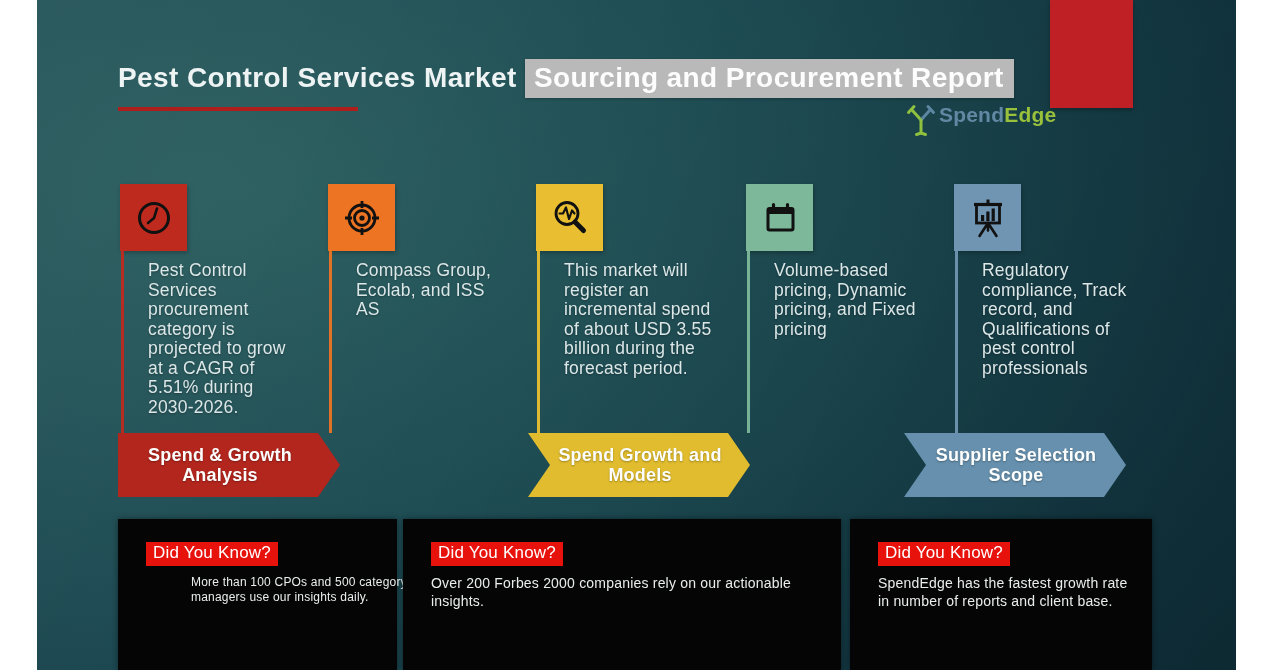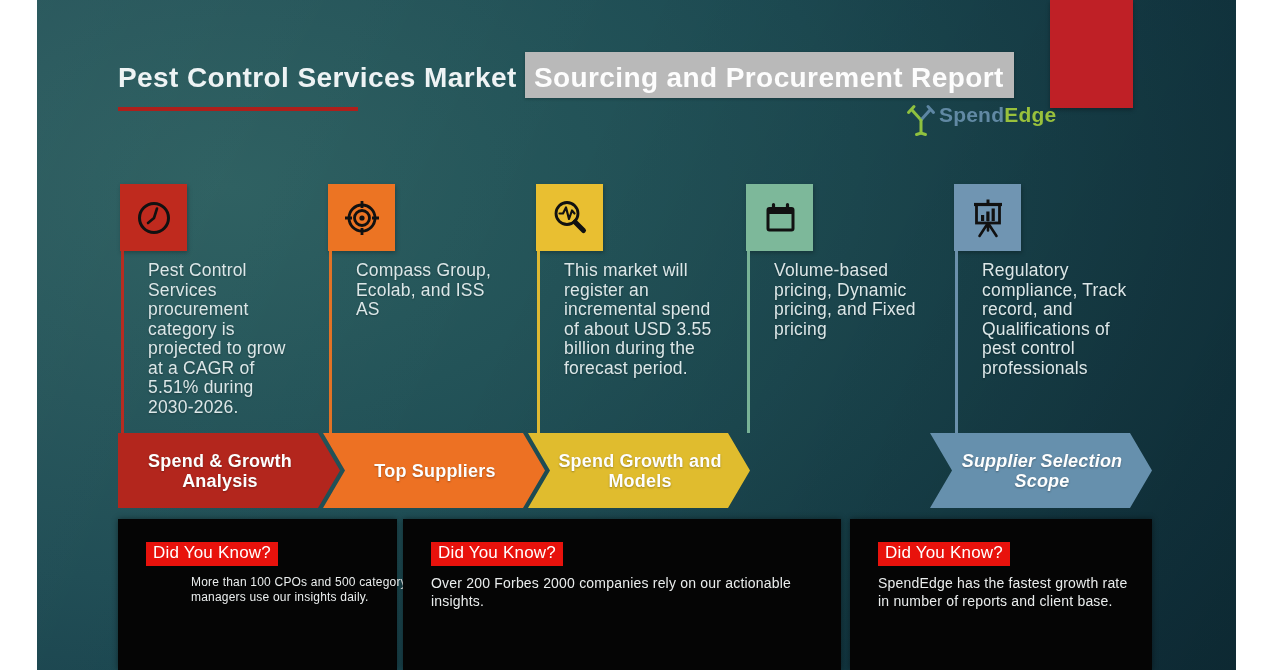--- a/index.html
+++ b/index.html
@@ -9,38 +9,38 @@
   .slide {
     position:absolute; left:37px; top:0; width:1199px; height:670px; overflow:hidden;
     background:
       linear-gradient(115deg, rgba(255,255,255,0.04) 0%, rgba(0,0,0,0.0) 40%, rgba(0,0,0,0.22) 100%),
       radial-gradient(1500px 950px at 16% 28%, #2b5e5f 0%, #1d4b53 42%, #133a46 70%, #0e2d3a 100%);
   }
 
   
   .title { position:absolute; left:81px; top:57px; font-size:28px; line-height:41px;
            font-weight:700; color:#eef3f4; letter-spacing:0.4px; white-space:nowrap; }
-  .title .hl { padding:10px 10px 5px 9px; color:#fdfdfd; box-shadow:0 1px 3px rgba(0,0,0,0.25); }
+  .title .hl { padding:3px 10px 5px 9px; color:#fdfdfd; box-shadow:0 1px 3px rgba(0,0,0,0.25); }
   .title-underline { position:absolute; left:81px; top:107px; width:240px; height:4px; }
   .corner-block { position:absolute; top:0; left:1013px; width:83px; height:108px;
                   box-shadow:0 2px 4px rgba(0,0,0,0.3); }
 
   .logo { position:absolute; left:866px; top:103px; display:flex; align-items:flex-start; }
   .logo-text { font-size:21px; font-weight:700; letter-spacing:0.2px; }
 
   
   .icon-box { position:absolute; top:184px; width:67px; height:67px;
               display:flex; align-items:center; justify-content:center;
               box-shadow:1px 2px 4px rgba(0,0,0,0.25); }
   .col-line { position:absolute; top:251px; width:3px; height:182px; opacity:0.95; }
   .col-text { position:absolute; top:261px; font-size:17.5px; line-height:19.5px;
               color:#dce7e8; letter-spacing:0.2px; text-shadow:0 1px 2px rgba(0,0,0,0.28); }
 
   
-  .arrow { position:absolute; top:433px; width:222px; height:75px;
+  .arrow { position:absolute; top:433px; width:222px; height:64px;
            display:flex; align-items:center; justify-content:center; text-align:center;
            color:#fdfefe; font-weight:700; font-size:18px; line-height:20px;
            letter-spacing:0.2px; text-shadow:0 1px 2px rgba(0,0,0,0.3);
            clip-path:polygon(0 0, calc(100% - 22px) 0, 100% 50%, calc(100% - 22px) 100%, 0 100%, 22px 50%);
            padding:8px 28px 8px 30px; }
   .arrow.first { clip-path:polygon(0 0, calc(100% - 22px) 0, 100% 50%, calc(100% - 22px) 100%, 0 100%);
                  padding:8px 30px 8px 12px; }
 
   
   .fact { position:absolute; top:519px; height:151px; background:#050505;
@@ -131,27 +131,24 @@
       <rect x="25.6" y="12.5" width="3.2" height="12.5" fill="#111"></rect>
       <path d="M22 27 L13.5 40 M22 27 L30.5 40 M22 27 V34.5" stroke="#111" stroke-width="2.6" stroke-linecap="round"></path>
     </svg>
   </div>
   <div class="col-line" style="left: 918px; background-color: rgb(112, 149, 178);"></div>
   <div class="col-text" style="left:945px; width:158px">Regulatory compliance, Track record, and Qualifications of pest control professionals</div>
 
   <div class="arrow first" style="left: 81px; background-color: rgb(179, 38, 29);">
     <span>Spend &amp; Growth Analysis</span>
   </div>
-  <div class="arrow" style="left: 286px; background-color: rgb(237, 113, 35);">
-    <span>Top Suppliers</span>
-  </div>
   <div class="arrow" style="left: 491px; background-color: rgb(224, 188, 46);">
     <span>Spend Growth and Models</span>
   </div>
-  <div class="arrow" style="left: 893px; background-color: rgb(102, 144, 173); font-style: italic;">
+  <div class="arrow" style="left: 867px; background-color: rgb(102, 144, 173);">
     <span>Supplier Selection Scope</span>
   </div>
 
   <div class="fact" style="left:81px; width:279px">
     <div class="fact-head" style="background-color: rgb(232, 18, 12);">Did You Know?</div>
     <div class="fact-body small" style="width:232px">More than 100 CPOs and 500 category managers use our insights daily.</div>
   </div>
   <div class="fact" style="left:366px; width:438px">
     <div class="fact-head" style="background-color: rgb(232, 18, 12);">Did You Know?</div>
     <div class="fact-body big" style="width:398px">Over 200 Forbes 2000 companies rely on our actionable insights.</div>

